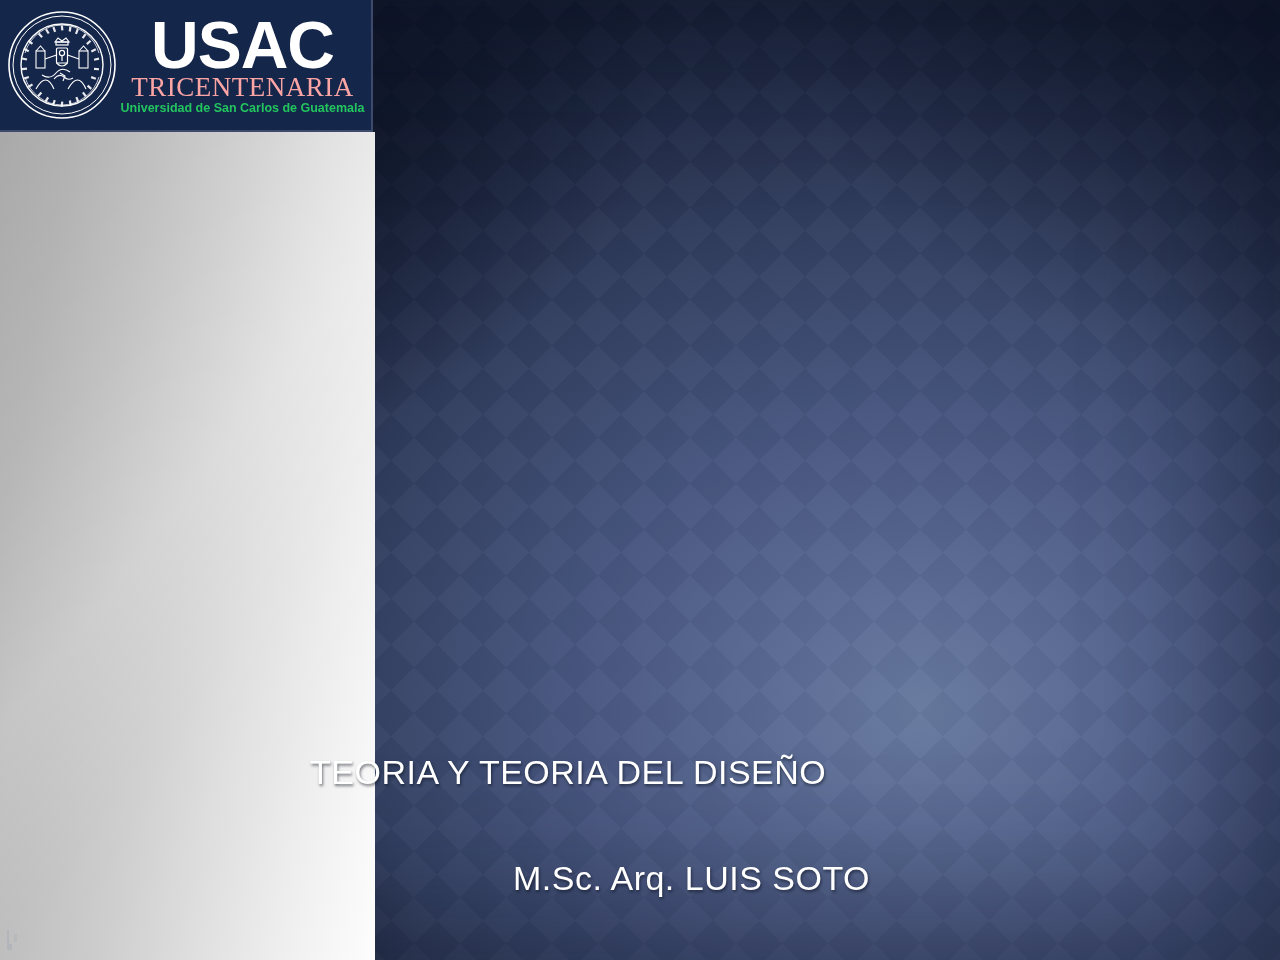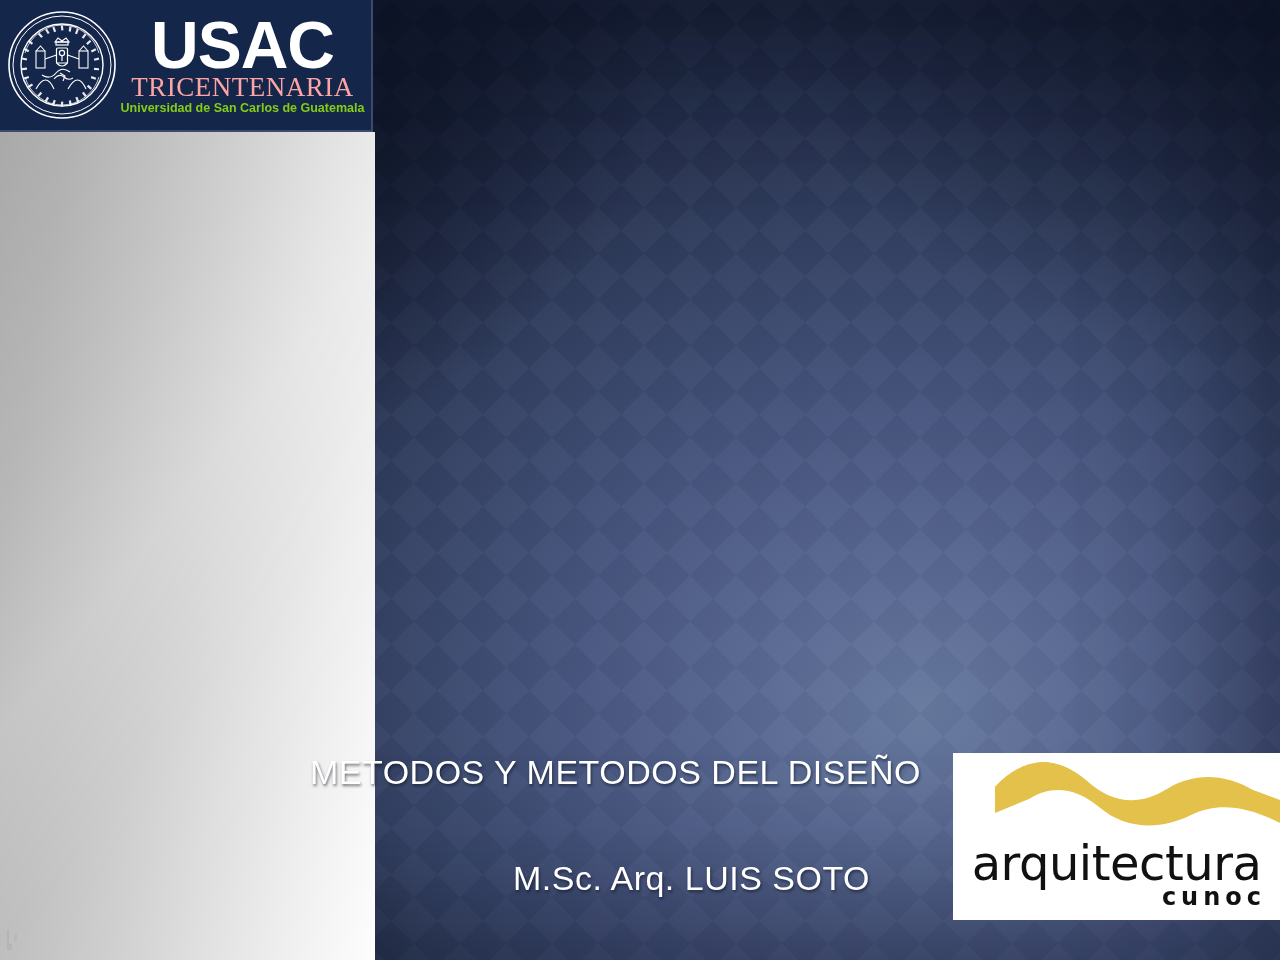--- a/index.html
+++ b/index.html
@@ -142,21 +142,21 @@
     line-height: 1.0;
     letter-spacing: 0.5px;
     color: #fca5a5;
     margin-top: -2px;
   }
   .usac-univ {
     font-family: "Liberation Sans", sans-serif;
     font-weight: bold;
     font-size: 12.5px;
     line-height: 1.1;
-    color: #84cc16;
+    color: #22c55e;
     margin-top: 1px;
     white-space: nowrap;
   }
 
   
   .title-block {
     position: absolute;
     left: 420px;
     top: 120px;
     width: 816px;
@@ -344,35 +344,17 @@
     <div class="usac-words">
       <div class="usac-acronym">USAC</div>
       <div class="usac-tri">TRICENTENARIA</div>
       <div class="usac-univ">Universidad de San Carlos de Guatemala</div>
     </div>
   </div>
 
   <div class="title-block">
   </div>
 
-  <div class="subtitle-course">METODOS Y METODOS DEL DISEÑO</div>
+  <div class="subtitle-course">TEORIA Y TEORIA DEL DISEÑO</div>
   <div class="subtitle-author">M.Sc. Arq. LUIS SOTO</div>
 
-  <div class="arq-box">
-    <svg class="arq-wave" viewBox="0 0 327 88" preserveAspectRatio="none">
-      <path d="M42 30
-               C 72 -2, 104 -2, 134 24
-               C 160 47, 186 49, 214 32
-               C 242 15, 272 17, 300 33
-               L 327 43
-               L 327 66
-               C 296 50, 266 44, 238 58
-               C 206 74, 172 72, 146 50
-               C 122 30, 98 28, 76 42
-               L 42 56
-               Z" fill="#e3c14a"></path>
-      <path d="M42 30 C 72 -2, 104 -2, 134 24 L 134 30 L 42 36 Z" fill="#e3c14a"></path>
-    </svg>
-    <div class="arq-name">arquitectura</div>
-    <div class="arq-sub">cunoc</div>
-  </div>
 
 </div>
 
 </body></html>

